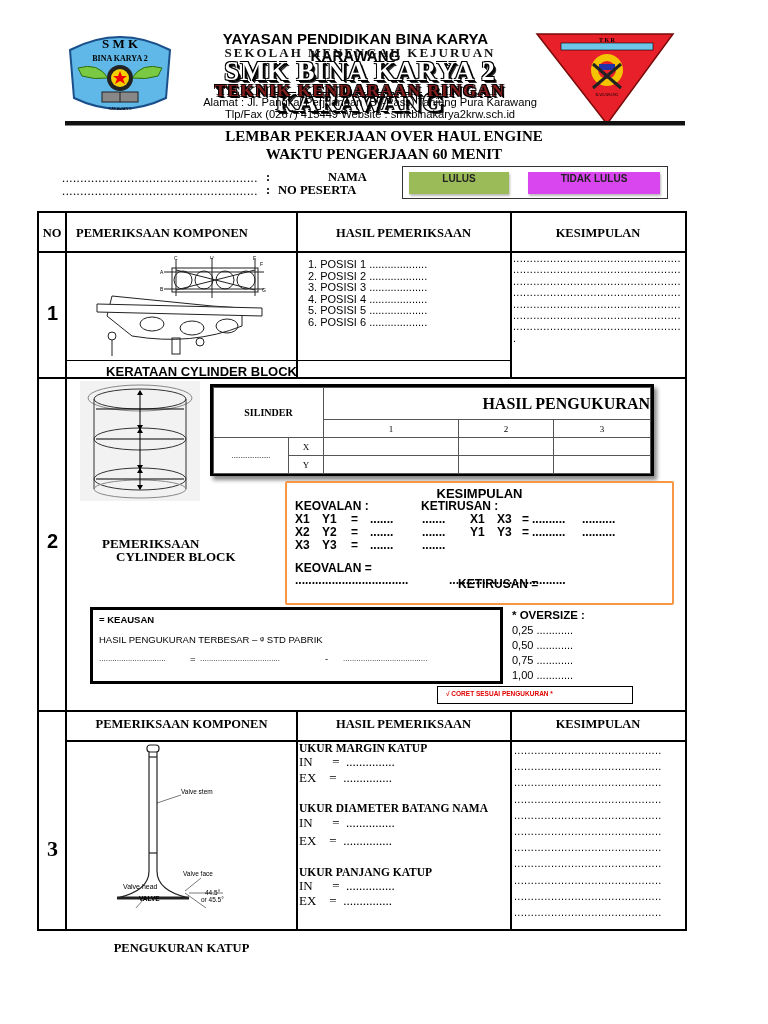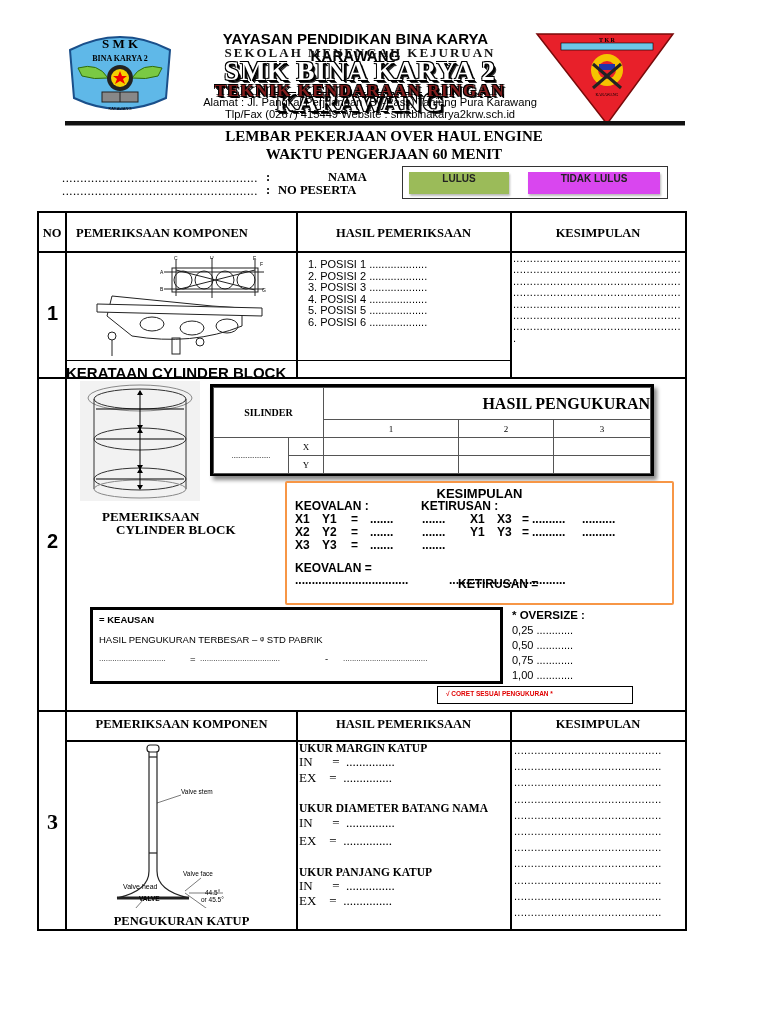--- a/index.html
+++ b/index.html
@@ -1,19 +1,19 @@
 <!DOCTYPE html>
 <html><head>
 <meta charset="utf-8">
 <style>
   * { box-sizing: border-box; margin: 0; padding: 0; }
   html, body { width: 768px; height: 1024px; background: #ffffff; overflow: hidden; }
   body { position: relative; font-family: "Liberation Sans", sans-serif; color: #000; }
   .abs { position: absolute; }
-  .serif { font-family: "Liberation Serif", serif; }
+  .serif { font-family: "Liberation Serif", serif; margin-top: 27px; }
   .sans { font-family: "Liberation Sans", sans-serif; }
   .b { font-weight: bold; }
 
   
   .logo-left { left: 64px; top: 28px; width: 112px; height: 88px; }
   .logo-right { left: 535px; top: 30px; width: 140px; height: 95px; }
   .hdr-line { position: absolute; left: 70px; font-family: "Liberation Sans", sans-serif; text-align: center; width: 460px; }
   .yayasan { top: 30px; left: 178px; width: 355px; font-size: 15px; font-weight: bold; letter-spacing: 0.1px; }
   .smk-sub { top: 45px; left: 190px; width: 340px; font-family: "Liberation Serif", serif; font-size: 13px; letter-spacing: 2px; font-weight: bold; color:#111; }
   .smk-big { top: 56px; left: 190px; width: 340px; font-family: "Liberation Serif", serif; font-size: 27px; font-weight: bold; letter-spacing: 1px; color: #fff;
@@ -180,21 +180,21 @@
       <text x="68" y="18">A</text>
         <text x="68" y="35">B</text>
         <text x="82" y="4">C</text>
       <text x="118" y="3">D</text>
         <text x="161" y="4">E</text>
         <text x="168" y="10">F</text>
         <text x="170" y="36">G</text>
     </g>
   </svg>
 </div>
-<div class="abs sans b" style="left:66px; top:364px; width:231px; text-align:left; font-size:15px;">KERATAAN CYLINDER BLOCK</div>
+<div class="abs sans b" style="left:66px; top:364px; width:231px; text-align:right; font-size:13px;">KERATAAN CYLINDER BLOCK</div>
 
 <div class="abs posisi" style="left:308px; top:259px;">
   <div>1.  POSISI 1 ...................</div>
   <div>2.  POSISI 2 ...................</div>
   <div>3.  POSISI 3 ...................</div>
   <div>4.  POSISI 4 ...................</div>
   <div>5.  POSISI 5 ...................</div>
   <div>6.  POSISI 6 ...................</div>
 </div>
 

